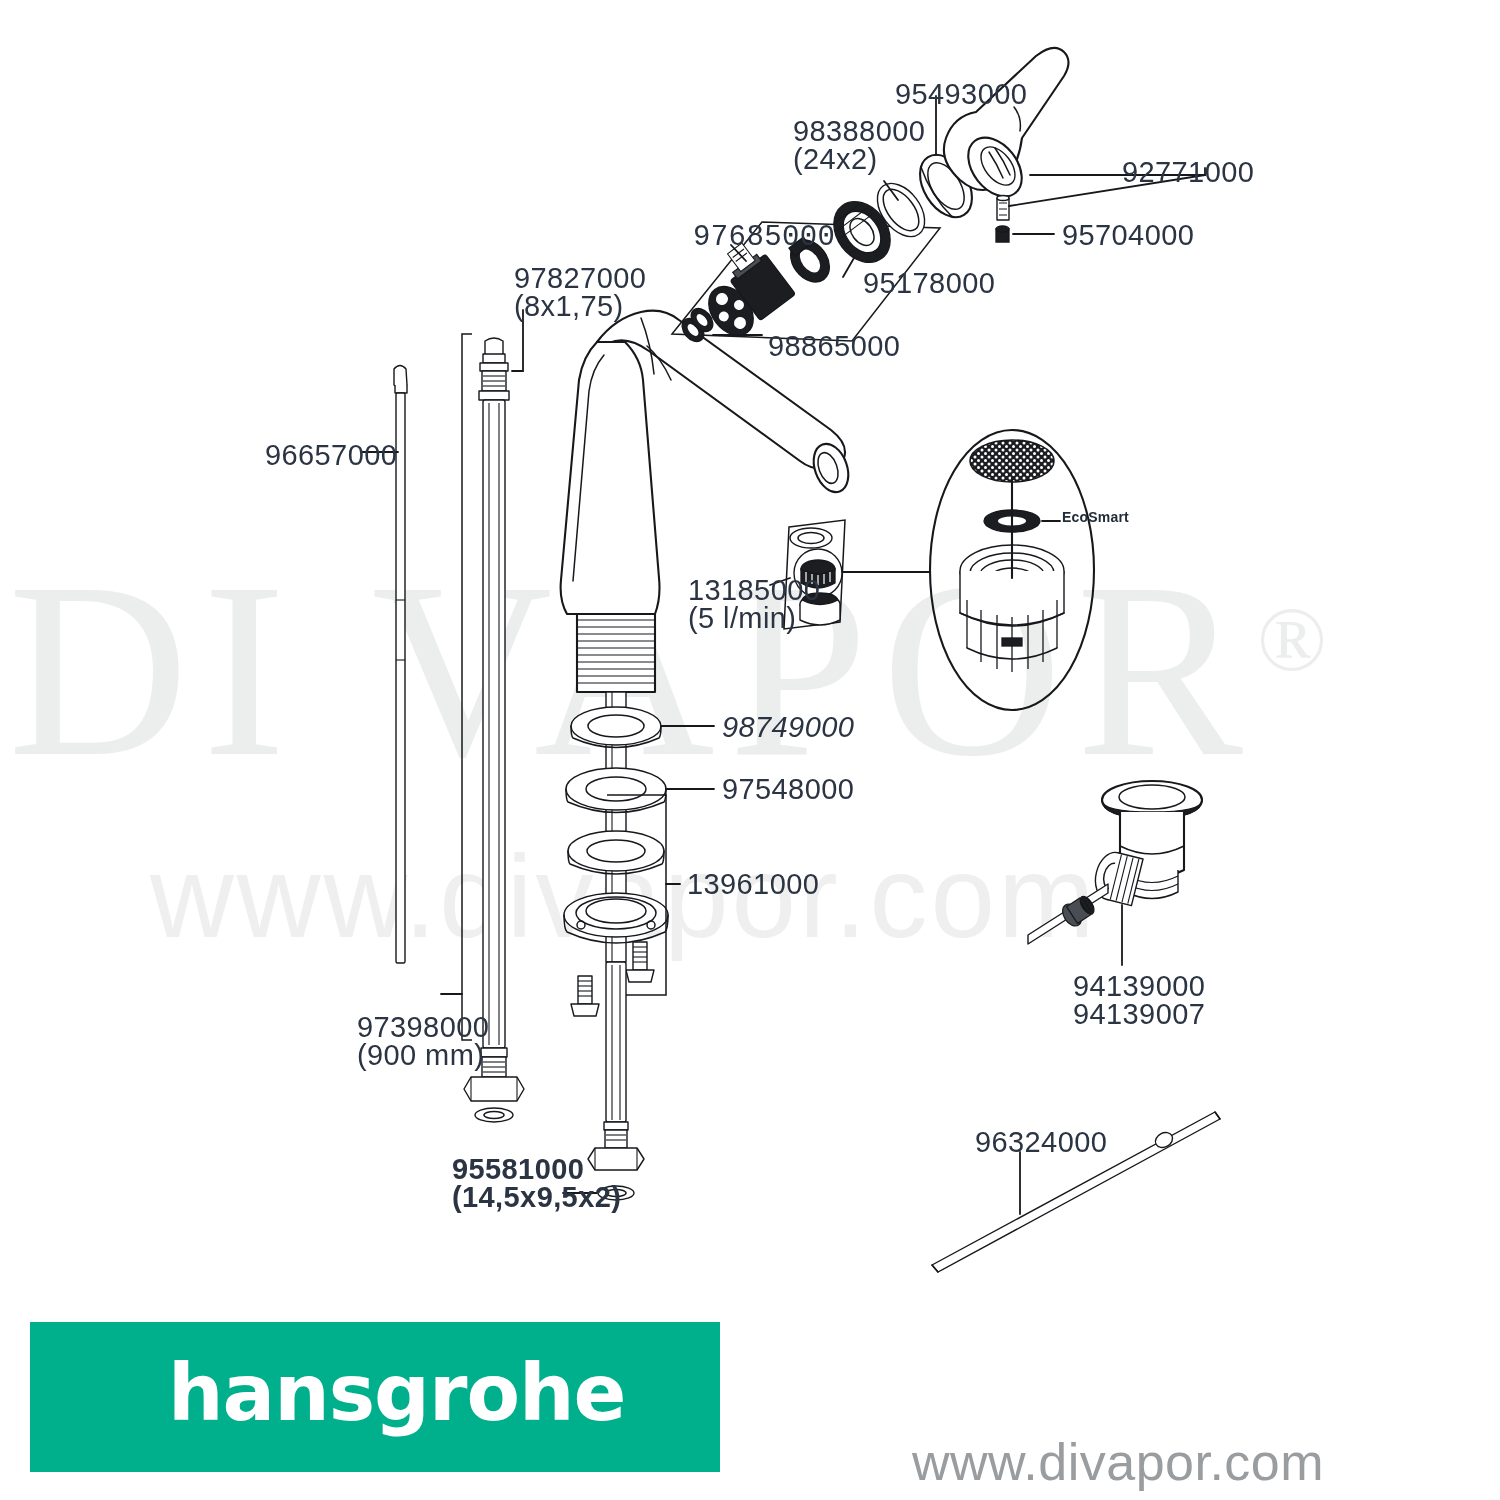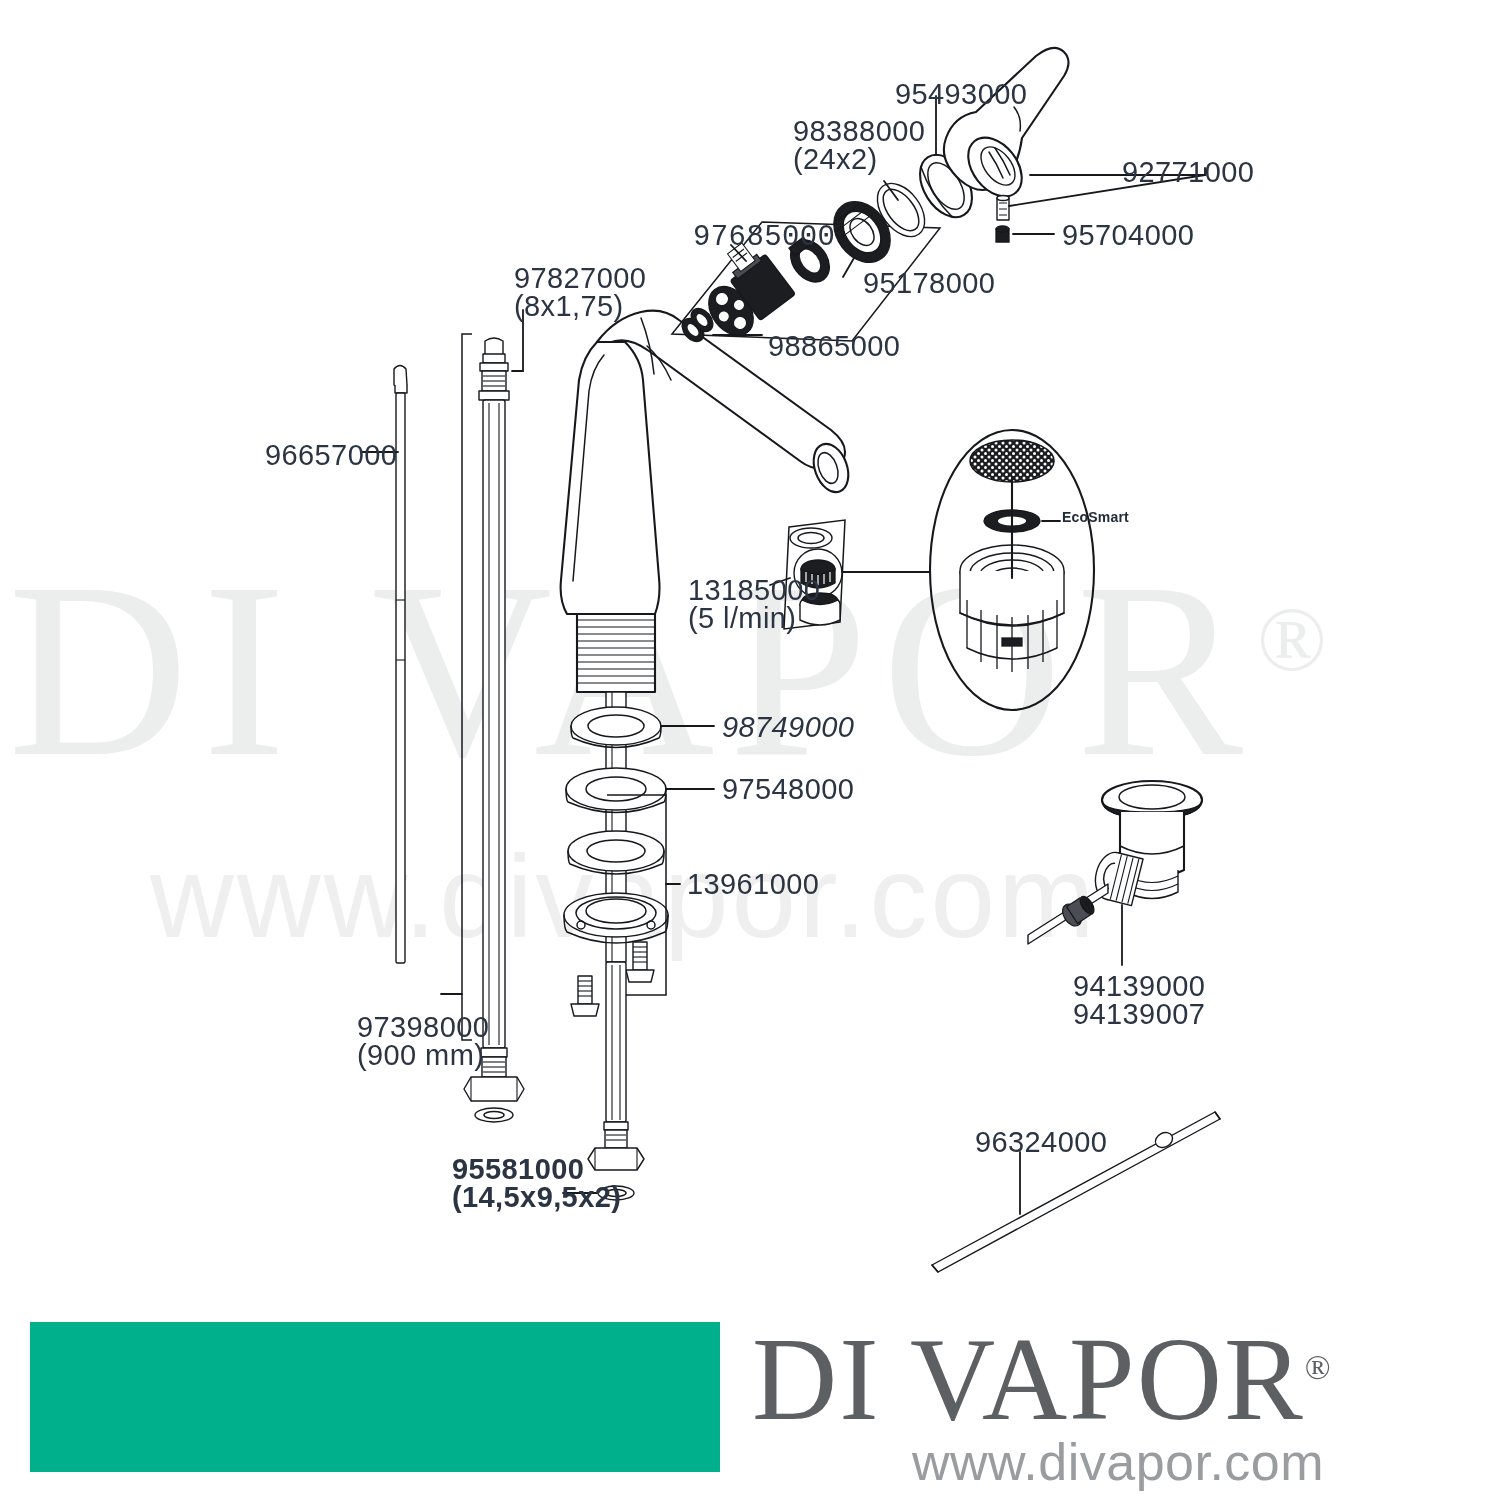--- a/index.html
+++ b/index.html
@@ -491,16 +491,16 @@
   </div>
 
   <div class="lbl" id="lbl-96324000" style="left:975px;top:1128px;">
     <span>96324000</span>
   </div>
 
   <div class="eco" style="left:1062px;top:509px;">EcoSmart</div>
 
   <div id="footer"></div>
   <div id="hg-box"></div>
-  <div id="dv-word"><span>DI VAPOR</span><span id="dv-reg">®</span></div>
+  <div id="hg-word">hansgrohe</div>
   <div id="dv-url">www.divapor.com</div>
 
 </div>
 
 </body></html>

